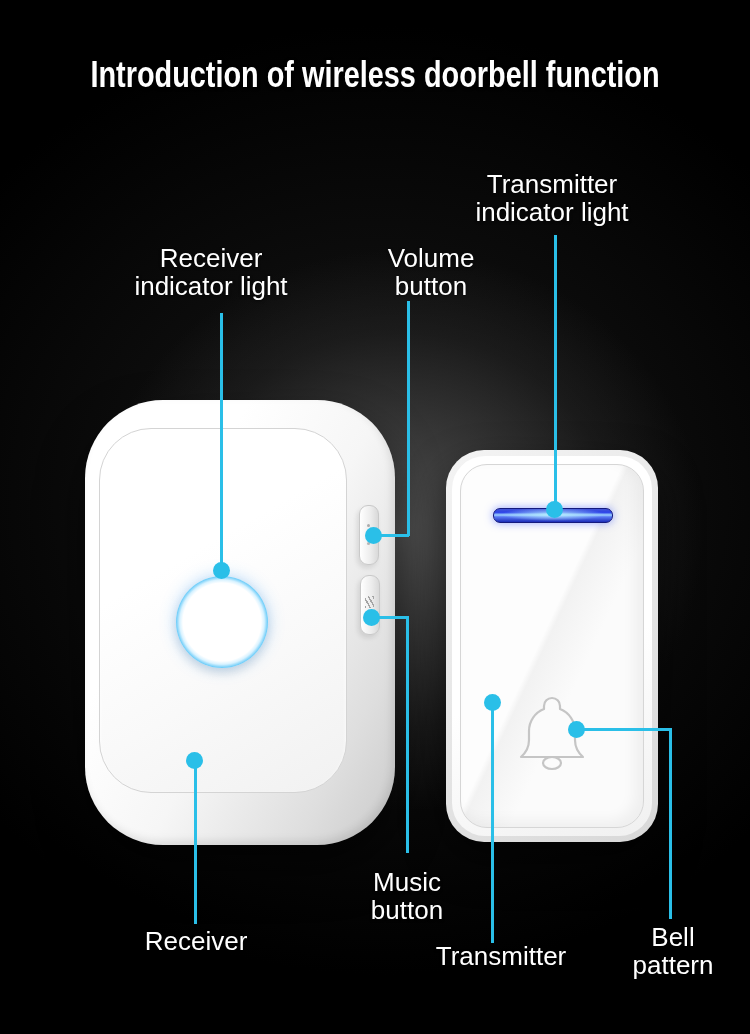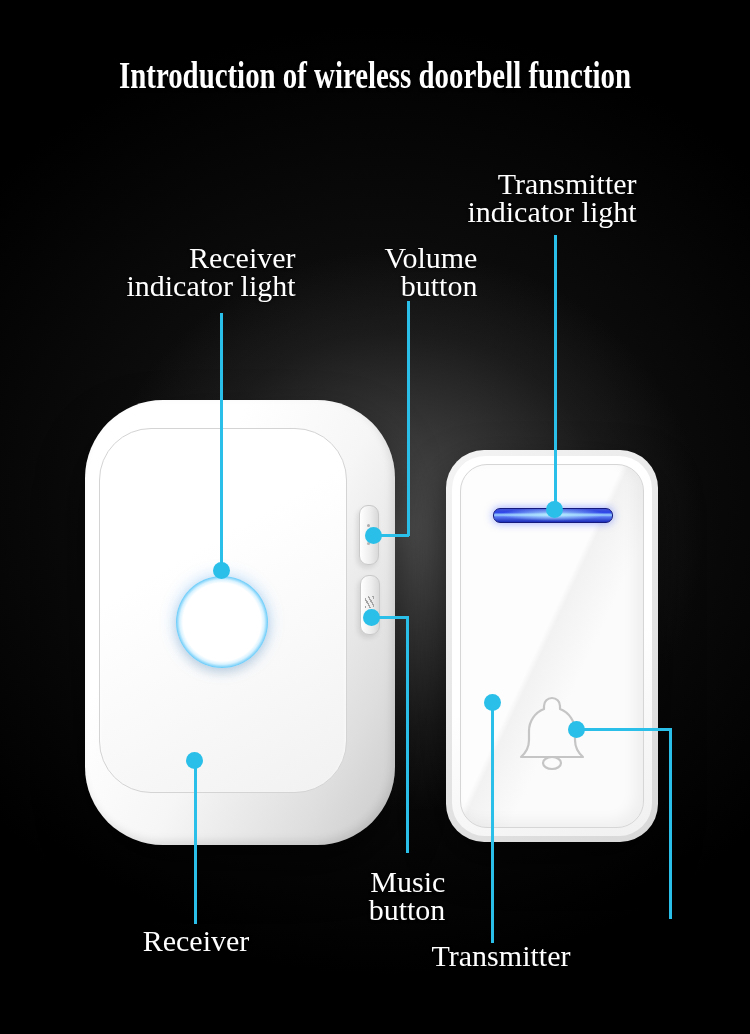--- a/index.html
+++ b/index.html
@@ -1,33 +1,33 @@
 <!DOCTYPE html>
 <html><head>
 <meta charset="utf-8">
 <style>
   html,body{margin:0;padding:0;background:#000;}
   #canvas{
     position:relative;width:750px;height:1034px;overflow:hidden;
-    font-family:Liberation Serif, serif;
+    font-family:Liberation Sans, sans-serif;
     background:
       radial-gradient(ellipse 390px 360px at 400px 530px, rgba(95,95,95,0.80), rgba(45,45,45,0.40) 55%, rgba(0,0,0,0) 78%),
       radial-gradient(ellipse 720px 660px at 380px 500px, #181818, #000 72%),
       #000;
   }
   .title{
     position:absolute;top:54px;left:50%;
     transform:translateX(-50%) scaleX(0.78);
     font-size:37px;font-weight:700;color:#fff;white-space:nowrap;
     text-shadow:0 1px 4px rgba(0,0,0,0.6);
   }
   
   .lbl{
-    position:absolute;transform:translateX(-50%);text-align:right;
-    color:#fff;font-size:30px;line-height:28px;white-space:nowrap;
+    position:absolute;transform:translateX(-50%);text-align:center;
+    color:#fff;font-size:26px;line-height:28px;white-space:nowrap;
     text-shadow:0 1px 3px rgba(0,0,0,0.55);
   }
   .lbl span{display:block;}
   #lbl-recv-ind{left:211px;top:244px;}
   #lbl-volume{left:431px;top:244px;}
   #lbl-trans-ind{left:552px;top:170px;}
   #lbl-music{left:407px;top:868px;}
   #lbl-receiver{left:196px;top:927px;}
   #lbl-transmitter{left:501px;top:942px;}
   #lbl-bell{left:673px;top:923px;}
@@ -176,14 +176,18 @@
   <div class="lbl" id="lbl-music">
     <span>Music</span>
     <span>button</span>
   </div>
   <div class="lbl" id="lbl-receiver">
     <span>Receiver</span>
   </div>
   <div class="lbl" id="lbl-transmitter">
     <span>Transmitter</span>
   </div>
+  <div class="lbl" id="lbl-bell">
+    <span>Bell</span>
+    <span>pattern</span>
+  </div>
 
 </div>
 
 </body></html>

